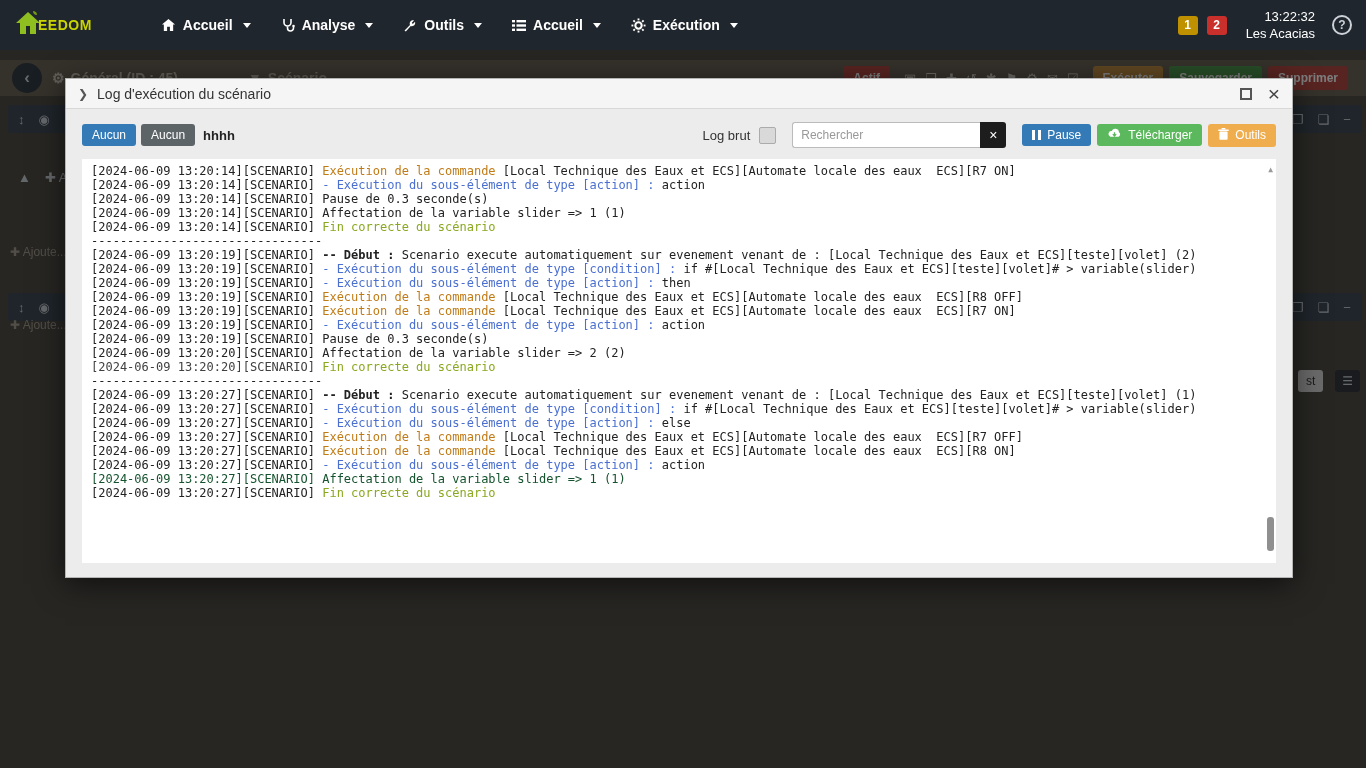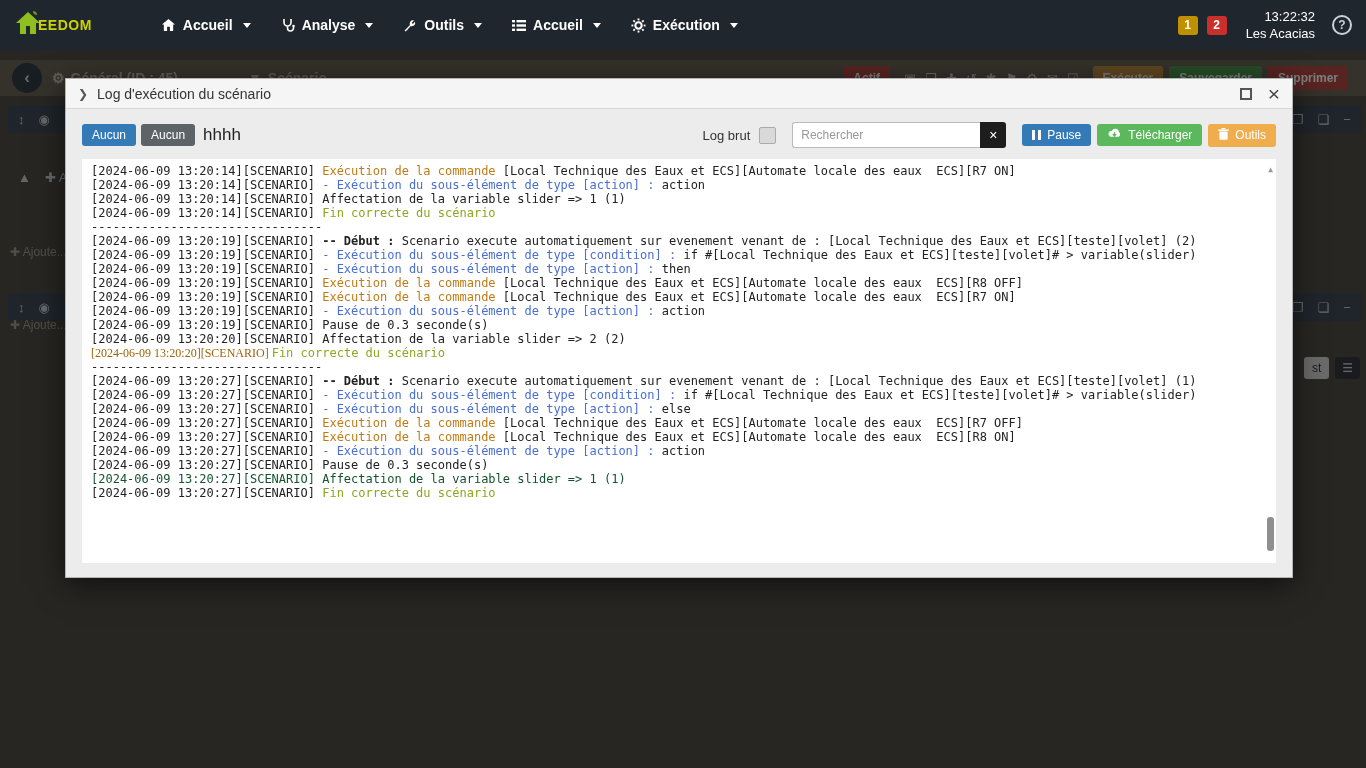--- a/index.html
+++ b/index.html
@@ -49,21 +49,21 @@
   .mh-spacer{flex:1}
   .mh-max{width:12px;height:12px;border:2px solid #555;margin-right:16px;cursor:pointer}
   .mh-close{color:#444;font-size:21px;line-height:14px;cursor:pointer}
 
   .log-toolbar{display:flex;align-items:center;padding:13px 16px 5px}
   .btn{border:none;border-radius:3px;color:#fff;font-size:12px;padding:4px 10px;display:inline-flex;align-items:center;gap:6px;cursor:pointer;font-family:inherit;white-space:nowrap}
   .btn-blue{background:#337ab7}
   .btn-gray{background:#5d6468}
   .btn-green{background:#5cb85c}
   .btn-orange{background:#f0ad4e}
-  .scenario-name{font-size:17px;font-weight:normal;color:#222;margin-left:8px}
+  .scenario-name{font-size:13px;font-weight:bold;color:#222;margin-left:8px}
   .lt-right{margin-left:auto;display:flex;align-items:center}
   .rawlog-label{font-size:13px;color:#333;margin-right:9px}
   .rawlog-check{width:17px;height:17px;background:#d9d9d9;border:1px solid #ababab;border-radius:2px;margin-right:16px;cursor:pointer}
   .search-group{display:flex;align-items:center;margin-right:10px}
   .search-input{width:188px;height:26px;border:1px solid #bbb;border-right:none;border-radius:3px 0 0 3px;padding:0 8px;font-size:12px;font-family:inherit;color:#333;background:#fff;outline:none}
   .search-input::placeholder{color:#999}
   .search-clear{width:26px;height:26px;background:#1d1d1d;color:#fff;border:none;border-radius:0 3px 3px 0;font-size:14px;cursor:pointer;display:flex;align-items:center;justify-content:center}
   .lt-right .btn{margin-left:6px}
   .pause-bars{width:9px;height:10px;border-left:3px solid #fff;border-right:3px solid #fff;display:inline-block}
 
@@ -210,21 +210,21 @@
   <div class="side-panel" style="right:4px;top:55px;width:80px">
     <span class="side-ico">❐</span>
     <span class="side-ico">❏</span>
     <span class="side-ico">−</span>
   </div>
   <div class="side-panel" style="right:4px;top:243px;width:80px">
     <span class="side-ico">❐</span>
     <span class="side-ico">❏</span>
     <span class="side-ico">−</span>
   </div>
-  <div style="position:absolute;right:6px;top:307px;display:flex;gap:6px">
+  <div style="position:absolute;right:6px;top:320px;display:flex;gap:12px">
     <button class="mini-btn">st</button>
     <button class="mini-dark">☰</button>
   </div>
 </div>
 
 <div class="overlay"></div>
 
 <div class="modal">
   <div class="modal-header">
     <span class="mh-chevron">❯</span>
@@ -265,39 +265,39 @@
             </svg></span>
           <span>Outils</span>
         </button>
     </div>
   </div>
 
   <div class="log-box">
     <div>
         <div class="log-line"><span style="color: rgb(34, 34, 34);">[2024-06-09 13:20:14][SCENARIO] </span><span style="color: rgb(192, 123, 23);">Exécution de la commande</span><span style="color: rgb(34, 34, 34);"> [Local Technique des Eaux et ECS][Automate locale des eaux  ECS][R7 ON]</span></div>
         <div class="log-line"><span style="color: rgb(34, 34, 34);">[2024-06-09 13:20:14][SCENARIO] </span><span style="color: rgb(74, 111, 208);">- Exécution du sous-élément de type [action] : </span><span style="color: rgb(34, 34, 34);">action</span></div>
+        <div class="log-line"><span style="color: rgb(34, 34, 34);">[2024-06-09 13:20:14][SCENARIO] Pause de 0.3 seconde(s)</span></div>
         <div class="log-line"><span style="color: rgb(34, 34, 34);">[2024-06-09 13:20:14][SCENARIO] Affectation de la variable slider =&gt; 1 (1)</span></div>
         <div class="log-line"><span style="color: rgb(34, 34, 34);">[2024-06-09 13:20:14][SCENARIO] </span><span style="color: rgb(138, 168, 31);">Fin correcte du scénario</span></div>
         <div class="log-line"><span style="color: rgb(34, 34, 34);">--------------------------------</span></div>
         <div class="log-line"><span style="color: rgb(34, 34, 34);">[2024-06-09 13:20:19][SCENARIO] </span><span style="color: rgb(34, 34, 34); font-weight: bold;">-- Début : </span><span style="color: rgb(34, 34, 34);">Scenario execute automatiquement sur evenement venant de : [Local Technique des Eaux et ECS][teste][volet] (2)</span></div>
         <div class="log-line"><span style="color: rgb(34, 34, 34);">[2024-06-09 13:20:19][SCENARIO] </span><span style="color: rgb(74, 111, 208);">- Exécution du sous-élément de type [condition] : </span><span style="color: rgb(34, 34, 34);">if #[Local Technique des Eaux et ECS][teste][volet]# &gt; variable(slider)</span></div>
         <div class="log-line"><span style="color: rgb(34, 34, 34);">[2024-06-09 13:20:19][SCENARIO] </span><span style="color: rgb(74, 111, 208);">- Exécution du sous-élément de type [action] : </span><span style="color: rgb(34, 34, 34);">then</span></div>
         <div class="log-line"><span style="color: rgb(34, 34, 34);">[2024-06-09 13:20:19][SCENARIO] </span><span style="color: rgb(192, 123, 23);">Exécution de la commande</span><span style="color: rgb(34, 34, 34);"> [Local Technique des Eaux et ECS][Automate locale des eaux  ECS][R8 OFF]</span></div>
         <div class="log-line"><span style="color: rgb(34, 34, 34);">[2024-06-09 13:20:19][SCENARIO] </span><span style="color: rgb(192, 123, 23);">Exécution de la commande</span><span style="color: rgb(34, 34, 34);"> [Local Technique des Eaux et ECS][Automate locale des eaux  ECS][R7 ON]</span></div>
         <div class="log-line"><span style="color: rgb(34, 34, 34);">[2024-06-09 13:20:19][SCENARIO] </span><span style="color: rgb(74, 111, 208);">- Exécution du sous-élément de type [action] : </span><span style="color: rgb(34, 34, 34);">action</span></div>
         <div class="log-line"><span style="color: rgb(34, 34, 34);">[2024-06-09 13:20:19][SCENARIO] Pause de 0.3 seconde(s)</span></div>
         <div class="log-line"><span style="color: rgb(34, 34, 34);">[2024-06-09 13:20:20][SCENARIO] Affectation de la variable slider =&gt; 2 (2)</span></div>
-        <div class="log-line"><span style="color: #a16207; font-family: Liberation Serif, serif;">[2024-06-09 13:20:20][SCENARIO] </span><span style="color: rgb(138, 168, 31);">Fin correcte du scénario</span></div>
+        <div class="log-line"><span style="color: #404040;">[2024-06-09 13:20:20][SCENARIO] </span><span style="color: rgb(138, 168, 31);">Fin correcte du scénario</span></div>
         <div class="log-line"><span style="color: rgb(34, 34, 34);">--------------------------------</span></div>
         <div class="log-line"><span style="color: rgb(34, 34, 34);">[2024-06-09 13:20:27][SCENARIO] </span><span style="color: rgb(34, 34, 34); font-weight: bold;">-- Début : </span><span style="color: rgb(34, 34, 34);">Scenario execute automatiquement sur evenement venant de : [Local Technique des Eaux et ECS][teste][volet] (1)</span></div>
         <div class="log-line"><span style="color: rgb(34, 34, 34);">[2024-06-09 13:20:27][SCENARIO] </span><span style="color: rgb(74, 111, 208);">- Exécution du sous-élément de type [condition] : </span><span style="color: rgb(34, 34, 34);">if #[Local Technique des Eaux et ECS][teste][volet]# &gt; variable(slider)</span></div>
         <div class="log-line"><span style="color: rgb(34, 34, 34);">[2024-06-09 13:20:27][SCENARIO] </span><span style="color: rgb(74, 111, 208);">- Exécution du sous-élément de type [action] : </span><span style="color: rgb(34, 34, 34);">else</span></div>
         <div class="log-line"><span style="color: rgb(34, 34, 34);">[2024-06-09 13:20:27][SCENARIO] </span><span style="color: rgb(192, 123, 23);">Exécution de la commande</span><span style="color: rgb(34, 34, 34);"> [Local Technique des Eaux et ECS][Automate locale des eaux  ECS][R7 OFF]</span></div>
         <div class="log-line"><span style="color: rgb(34, 34, 34);">[2024-06-09 13:20:27][SCENARIO] </span><span style="color: rgb(192, 123, 23);">Exécution de la commande</span><span style="color: rgb(34, 34, 34);"> [Local Technique des Eaux et ECS][Automate locale des eaux  ECS][R8 ON]</span></div>
         <div class="log-line"><span style="color: rgb(34, 34, 34);">[2024-06-09 13:20:27][SCENARIO] </span><span style="color: rgb(74, 111, 208);">- Exécution du sous-élément de type [action] : </span><span style="color: rgb(34, 34, 34);">action</span></div>
-        <div class="log-line"><span style="color: rgb(34, 34, 34);">[2024-06-09 13:20:27][SCENARIO] Pause de 0.3 seconde(s)</span></div>
         <div class="log-line"><span style="color: #14532d;">[2024-06-09 13:20:27][SCENARIO] Affectation de la variable slider =&gt; 1 (1)</span></div>
         <div class="log-line"><span style="color: rgb(34, 34, 34);">[2024-06-09 13:20:27][SCENARIO] </span><span style="color: rgb(138, 168, 31);">Fin correcte du scénario</span></div>
       </div>
     <span class="scrollbar-arrow">▲</span>
     <span class="scrollbar-thumb"></span>
   </div>
 </div>
 
 </body></html>

